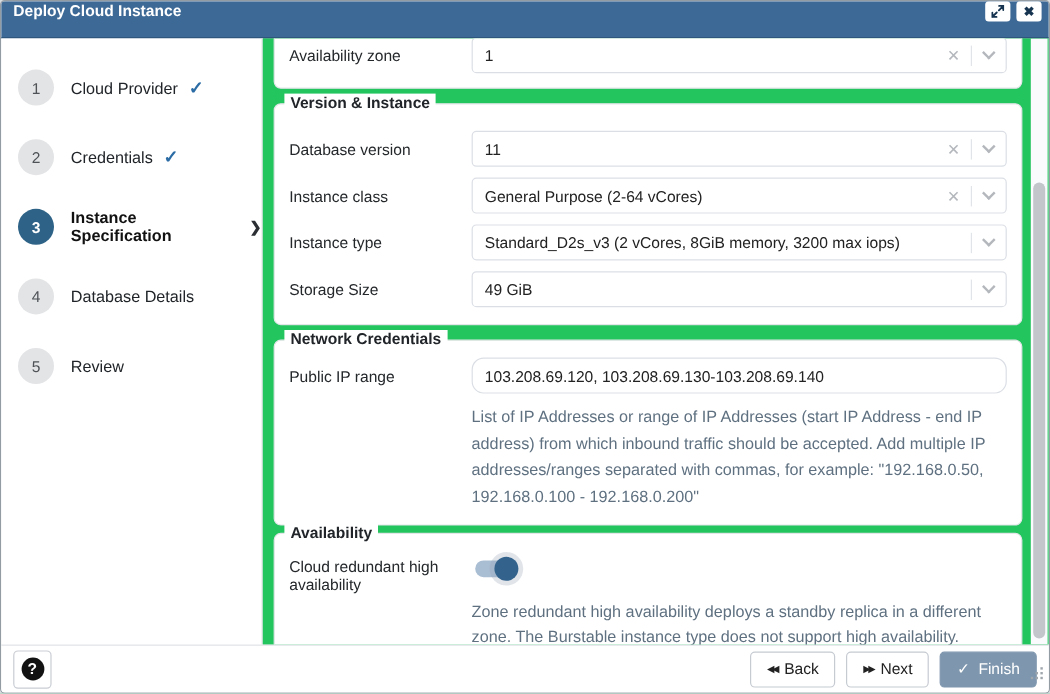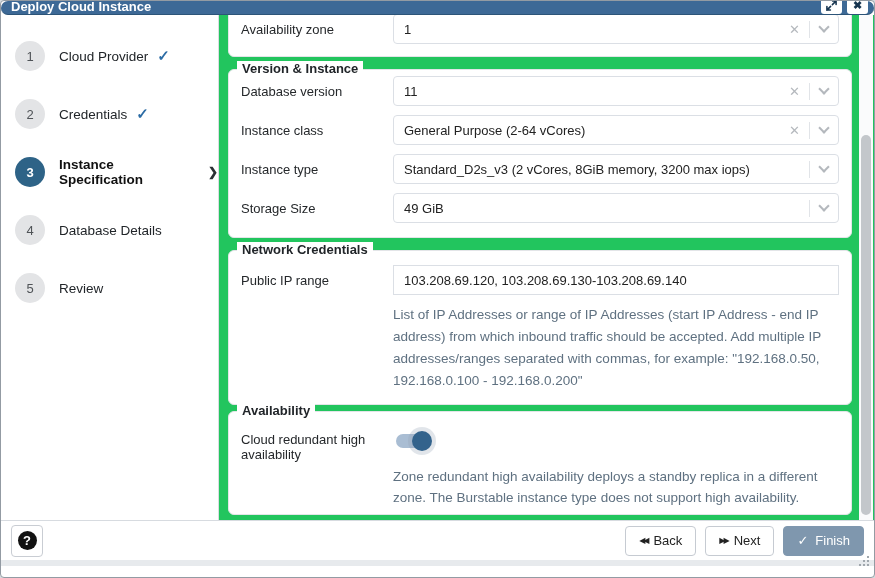--- a/index.html
+++ b/index.html
@@ -3,22 +3,22 @@
 <meta charset="utf-8">
 <style>
   * { margin:0; padding:0; box-sizing:border-box; }
   html,body { background:#d9dde0; }
   body { font-family:"Liberation Sans", sans-serif; }
 
   .dialog { position:relative; width:875px; height:578px; background:#fff;
     border:1px solid #939ba3; border-radius:4px; overflow:hidden; }
 
   
-  .titlebar { height:14px; background:#3d6996; border-bottom:1px solid #2c5478;
-    display:flex; align-items:flex-end; padding:0 6px 0 10px;border-radius:11px; }
+  .titlebar { height:31px; background:#3d6996; border-bottom:1px solid #2c5478;
+    display:flex; align-items:flex-start; padding:0 6px 0 10px; }
   .titlebar .title { color:#fff; font-size:13px; font-weight:bold; flex:1; }
   .tb-btn { width:21px; height:17px; background:#fff; border:none; border-radius:3px;
     display:flex; align-items:center; justify-content:center; color:#16344f;
     font-size:11px; font-weight:bold; margin-left:5px; cursor:pointer; padding:0; }
   .tb-btn svg { display:block; }
 
   .body-row { display:flex; height:505px; }
 
   
   .sidebar { width:218px; border-right:1px solid #d9dde1; padding-top:12px; background:#fff; flex:0 0 218px; }
@@ -33,38 +33,38 @@
 
   
   .main { flex:1; position:relative; overflow:hidden; background:#22c55e; }
   .scroll-content { margin:0 22px 0 9px; }
 
   .fieldset { position:relative; border:1px solid #e3e5e8; border-radius:6px; background:#fff; }
   .legend { position:absolute; top:-9px; left:8px; background:#fff; padding:0 5px;
     font-size:13px; font-weight:bold; color:#212529; }
 
   .fs-top { margin-top:-10px; padding:8px 12px 12px; }
-  .fs-vi  { margin-top:12px; padding:6px 12px 14px; }
+  .fs-vi  { margin-top:12px; padding:22px 12px 14px; }
   .fs-net { margin-top:12px; padding:14px 12px 12px; }
   .fs-av  { margin-top:6px;  padding:12px 12px 6px; }
 
   .row { display:flex; align-items:flex-start; margin-bottom:9px; }
   .row:last-child { margin-bottom:0; }
   .row-label { flex:0 0 152px; font-size:13px; color:#25282b; line-height:15px; padding-top:8px; }
   .ctrl { flex:1; min-width:0; }
 
   .select { height:30px; border:1px solid #dbdfe5; border-radius:4px; background:#fff;
     display:flex; align-items:center; padding:0 10px; font-size:13px; color:#222; cursor:pointer; }
   .select .value { flex:1; white-space:nowrap; overflow:hidden; }
   .sel-clear { color:#b4b8bd; font-size:13px; margin-right:9px; }
   .sel-sep { width:1px; height:17px; background:#e1e4e8; margin-right:10px; }
   .sel-chev { width:8px; height:8px; border-right:2px solid #b4b8bd; border-bottom:2px solid #b4b8bd;
     transform:rotate(45deg); margin-top:-4px; }
 
-  .input { width:100%; height:30px; border:1px solid #dbdfe5; border-radius:0;
+  .input { width:100%; height:30px; border:1px solid #dbdfe5; border-radius:10px;
     font-size:13px; color:#222; padding:0 10px; font-family:"Liberation Sans", sans-serif; }
 
   .help { color:#5f7181; font-size:13.5px; line-height:22px; margin-top:9px; max-width:458px; }
   .help-av { margin-top:5px; line-height:21px; }
 
   .switch { position:relative; width:33px; height:14px; border-radius:8px;
     background:#a9bdd3; margin:10px 0 18px 3px; cursor:pointer; }
   .switch .knob { position:absolute; top:-3px; right:-3px; width:20px; height:20px;
     border-radius:50%; background:#33638c; box-shadow:0 0 0 4px rgba(147,163,180,0.28); }
 

